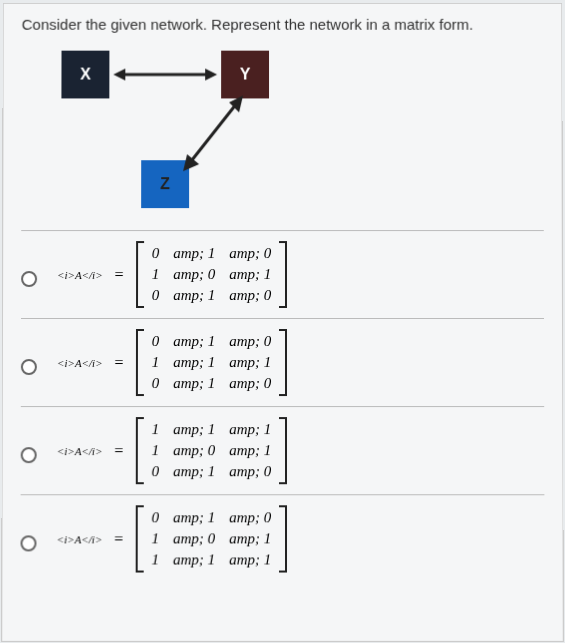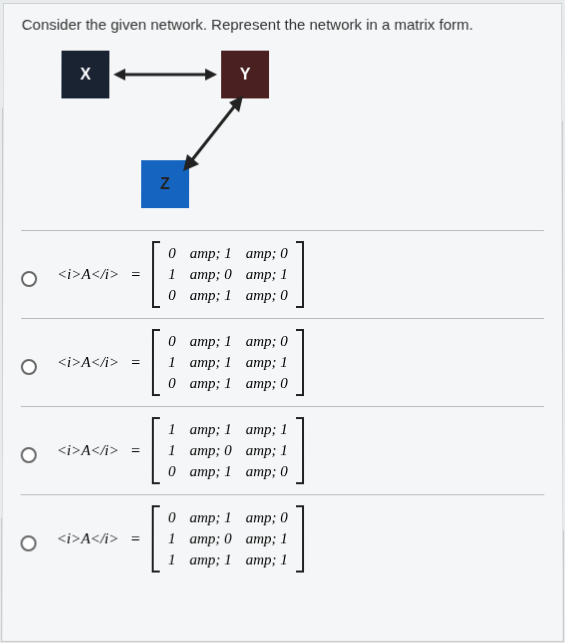--- a/index.html
+++ b/index.html
@@ -78,21 +78,21 @@
     }
     .matrix-wrap {
       display: flex;
       align-items: center;
       gap: 8px;
       font-family: 'Times New Roman', serif;
       font-size: 16px;
     }
     .label {
       font-style: italic;
-      font-size: 15px;
+      font-size: 11px;
     }
     .eq { margin: 0 4px; }
     .matrix {
       display: flex;
       align-items: stretch;
     }
     .bracket {
       width: 8px;
       position: relative;
       border-top: 2px solid #222;

